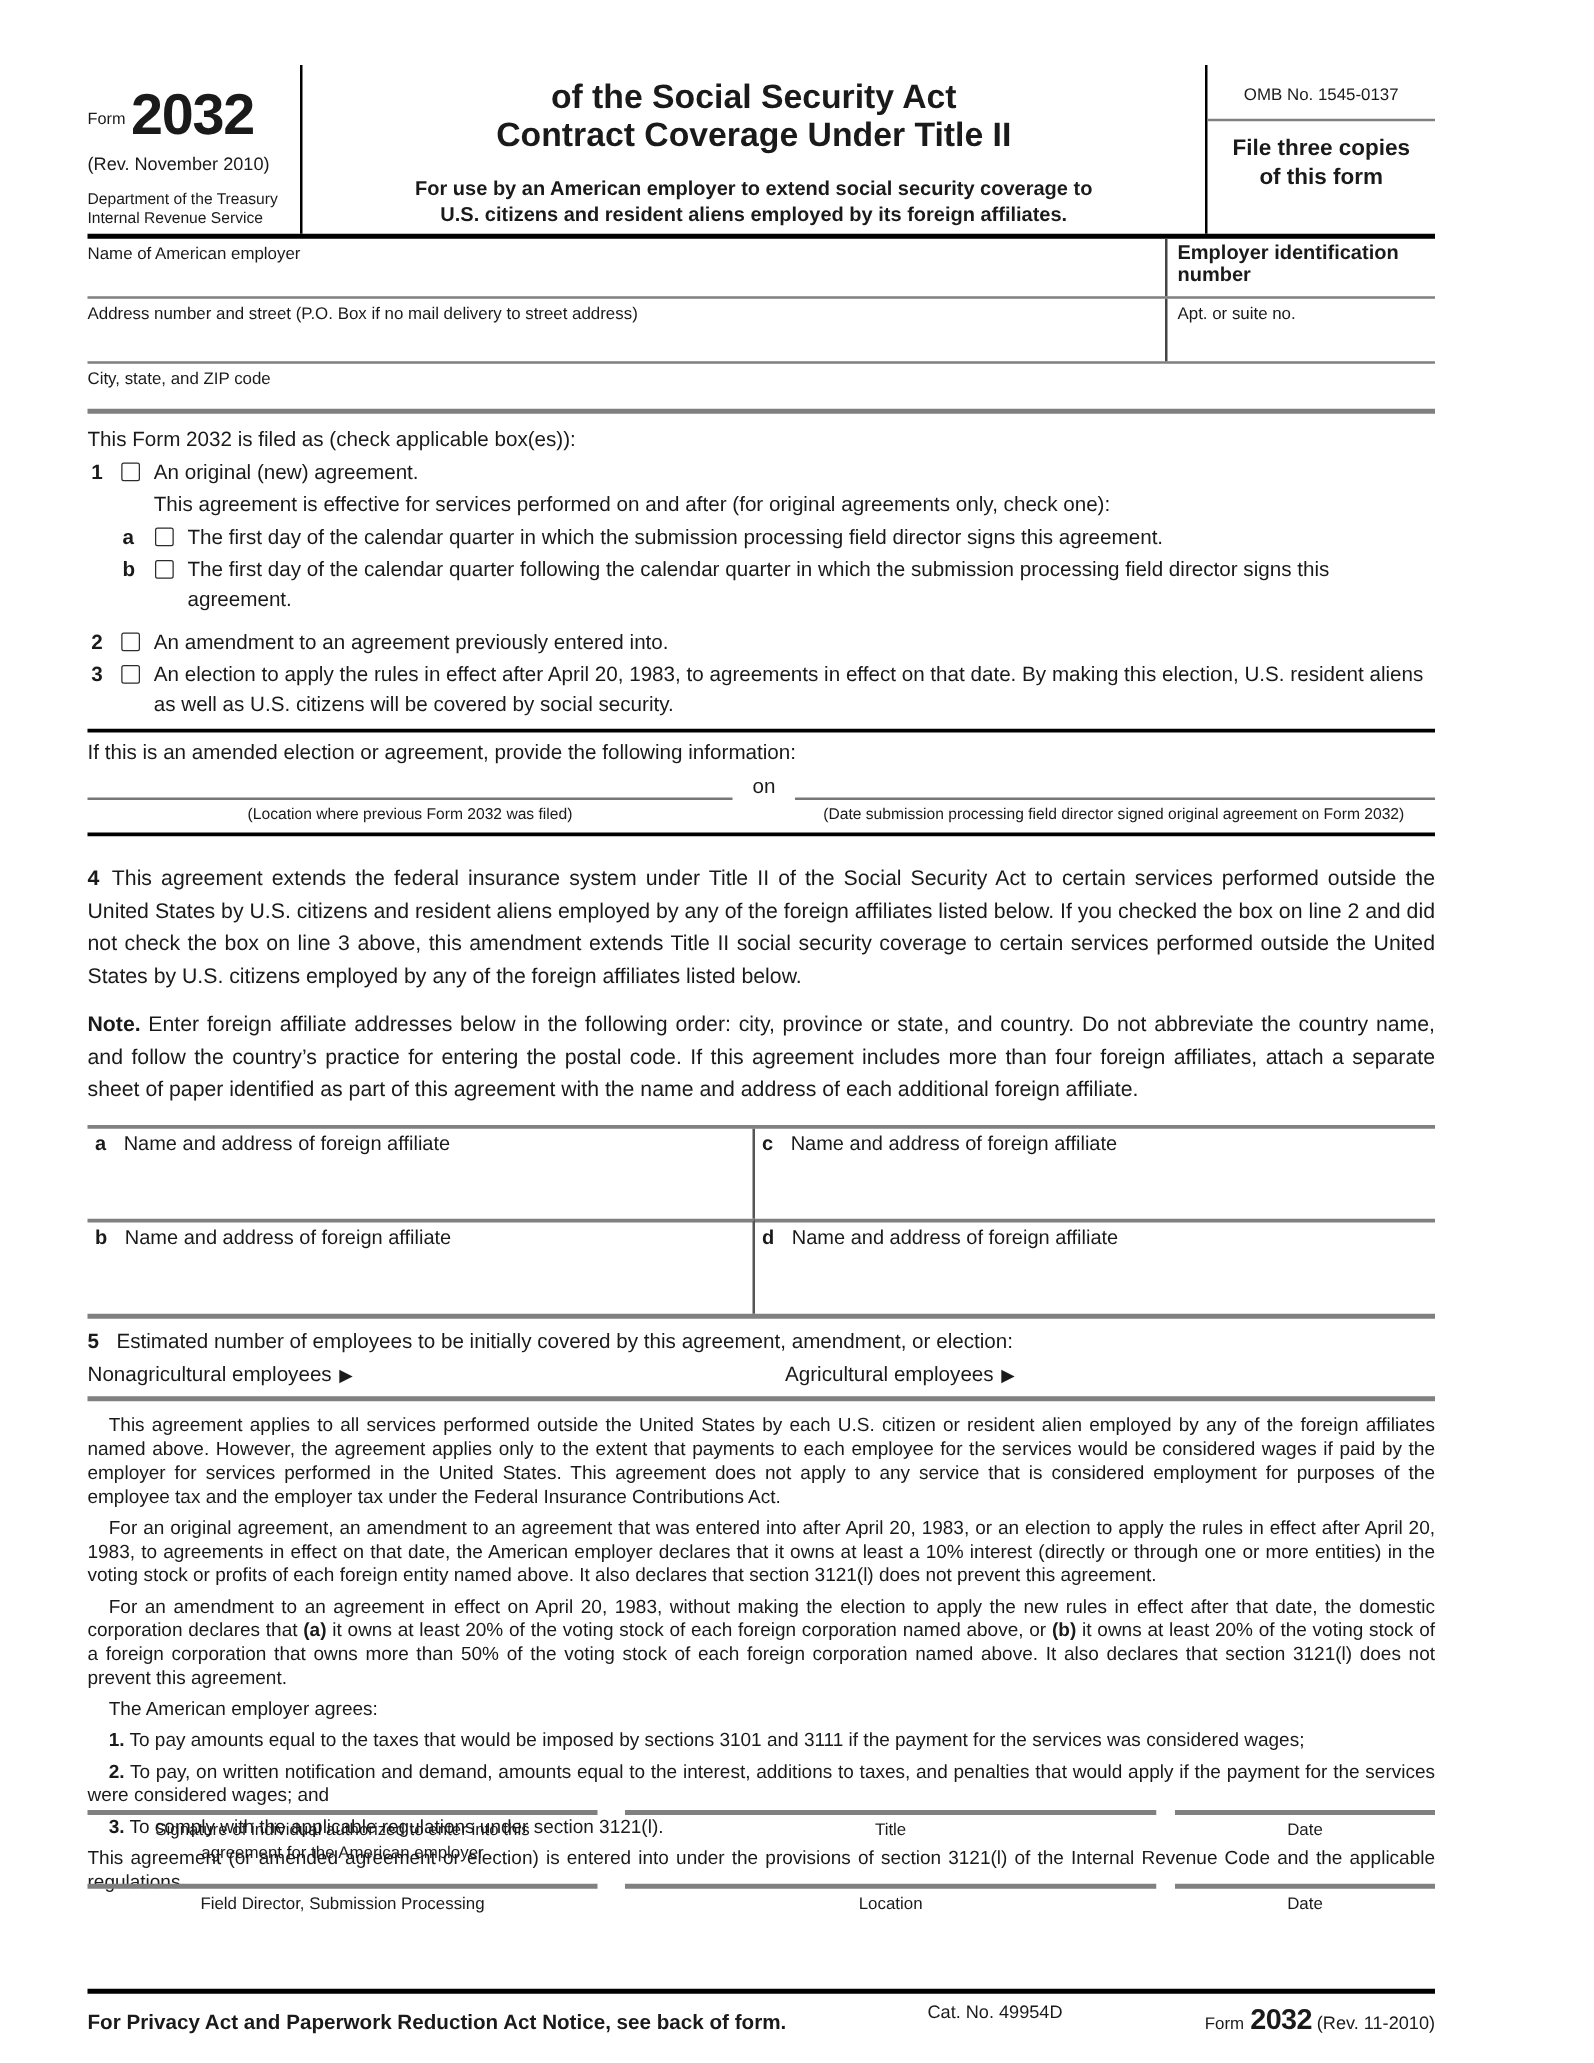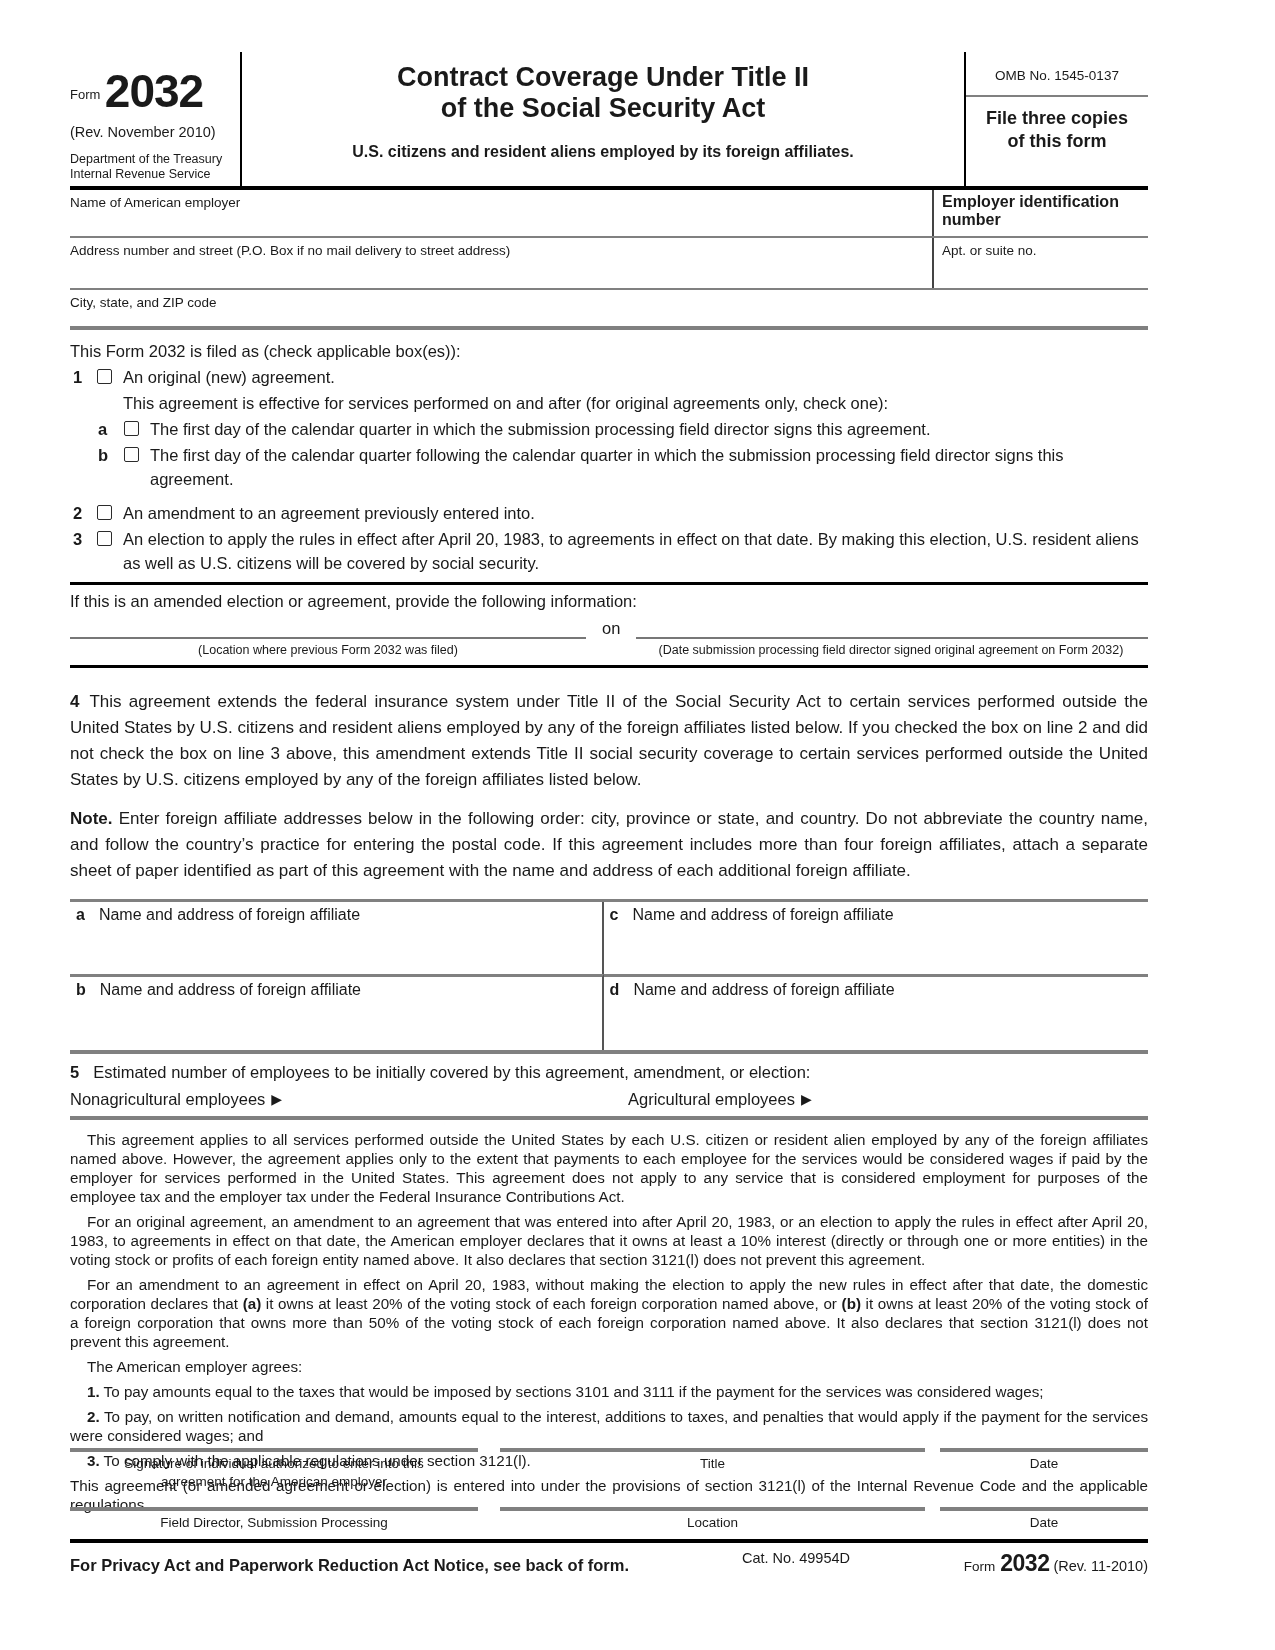--- a/index.html
+++ b/index.html
@@ -88,21 +88,21 @@
   
   .sig-block { position:absolute; top:1396px; left:0; width:1078px; }
   .sig-row { display:flex; }
   .sig-row2 { margin-top:16px; }
   .sig-col { border-top:4px solid #808080; text-align:center; font-size:13.5px; line-height:18px; padding-top:3px; }
   .sc1 { width:408px; }
   .sc2 { width:425px; margin-left:22px; }
   .sc3 { width:208px; margin-left:15px; }
 
   
-  .footer { position:absolute; top:1487px; left:0; width:1078px; border-top:4px solid #000; padding-top:7px; display:flex; align-items:baseline; }
+  .footer { position:absolute; top:1539px; left:0; width:1078px; border-top:4px solid #000; padding-top:7px; display:flex; align-items:baseline; }
   .foot-notice { font-size:16.5px; font-weight:bold; }
   .foot-cat { font-size:14.5px; position:absolute; left:672px; }
   .foot-right { margin-left:auto; display:flex; align-items:baseline; }
   .foot-form-word { font-size:13.5px; }
   .foot-form-num { font-size:23px; font-weight:bold; padding:0 4px 0 5px; letter-spacing:-0.5px; }
   .foot-rev { font-size:14.5px; }
 </style>
 </head>
 <body>
 
@@ -116,24 +116,25 @@
           <span class="form-num-big">2032</span>
         </div>
         <div class="rev">(Rev. November 2010)</div>
         <div class="dept">
           <div>Department of the Treasury</div>
           <div>Internal Revenue Service</div>
         </div>
       </div>
       <div class="hdr-center">
         <div class="title">
+          <div>of the Social Security Act</div>
           <div>Contract Coverage Under Title II</div>
-          <div>of the Social Security Act</div>
         </div>
         <div class="subtitle">
+          <div>For use by an American employer to extend social security coverage to</div>
           <div>U.S. citizens and resident aliens employed by its foreign affiliates.</div>
         </div>
       </div>
       <div class="hdr-right">
         <div class="omb">OMB No. 1545-0137</div>
         <div class="file-copies">
           <div>File three copies</div>
           <div>of this form</div>
         </div>
       </div>

